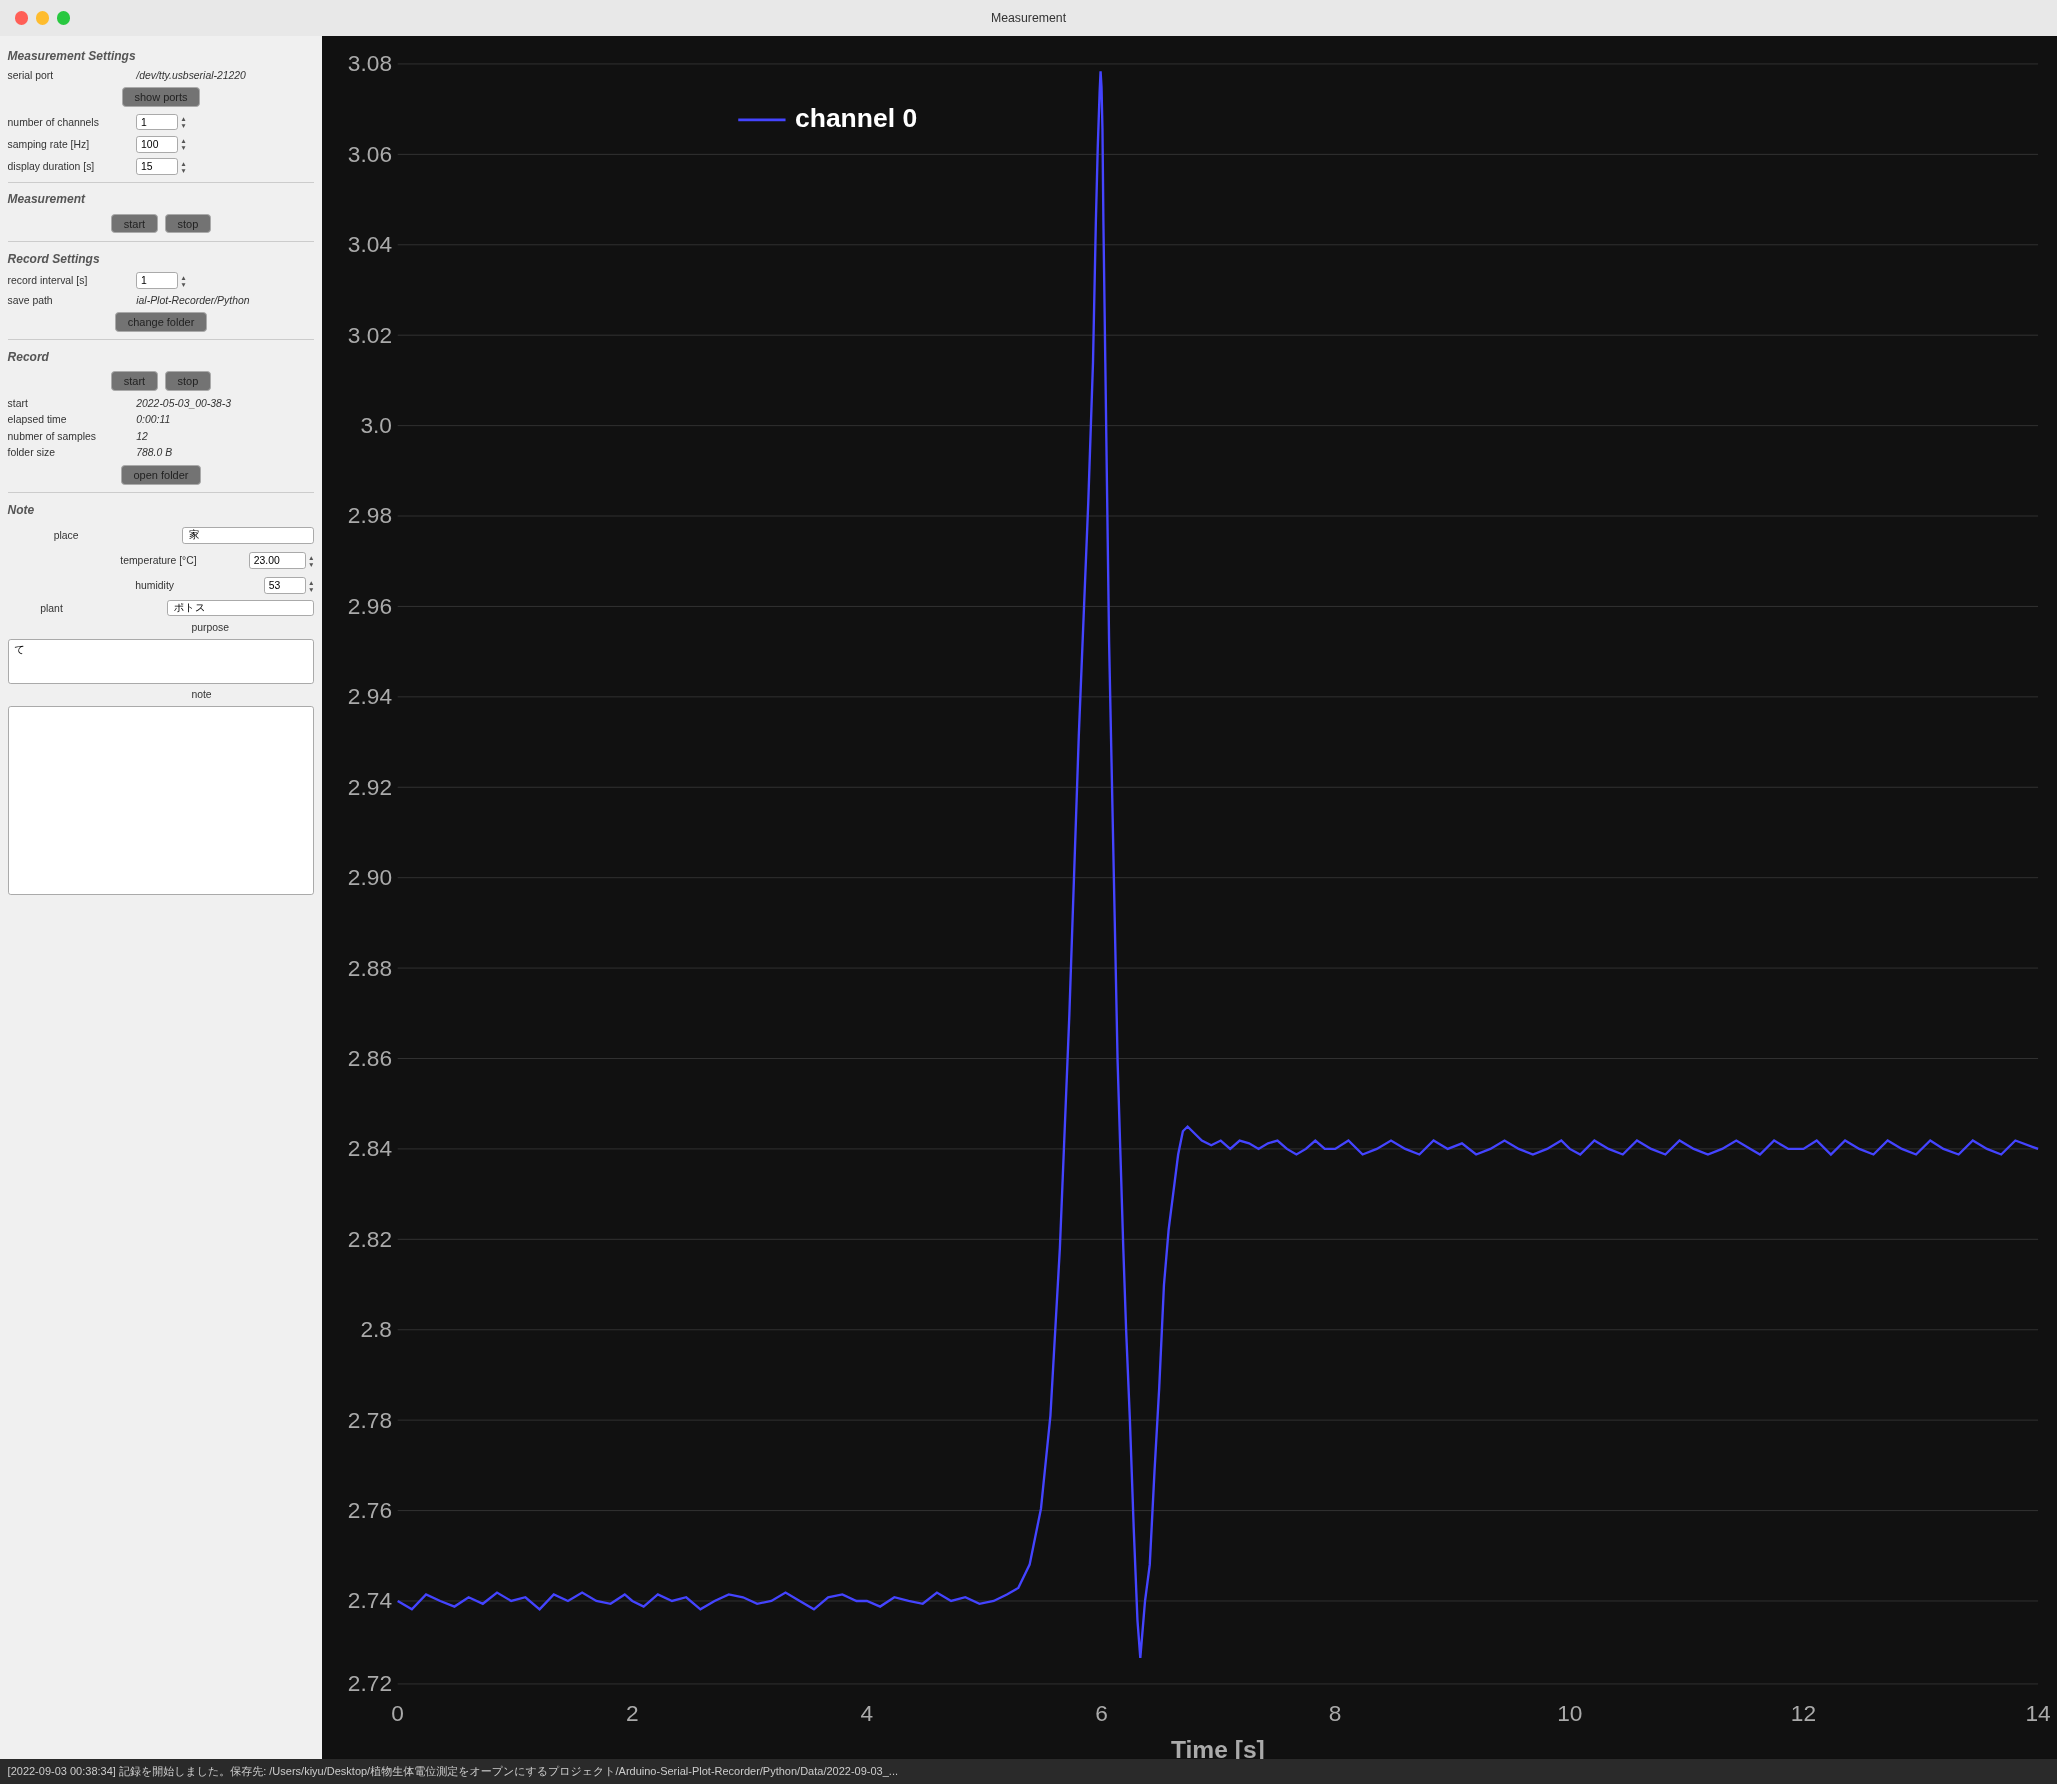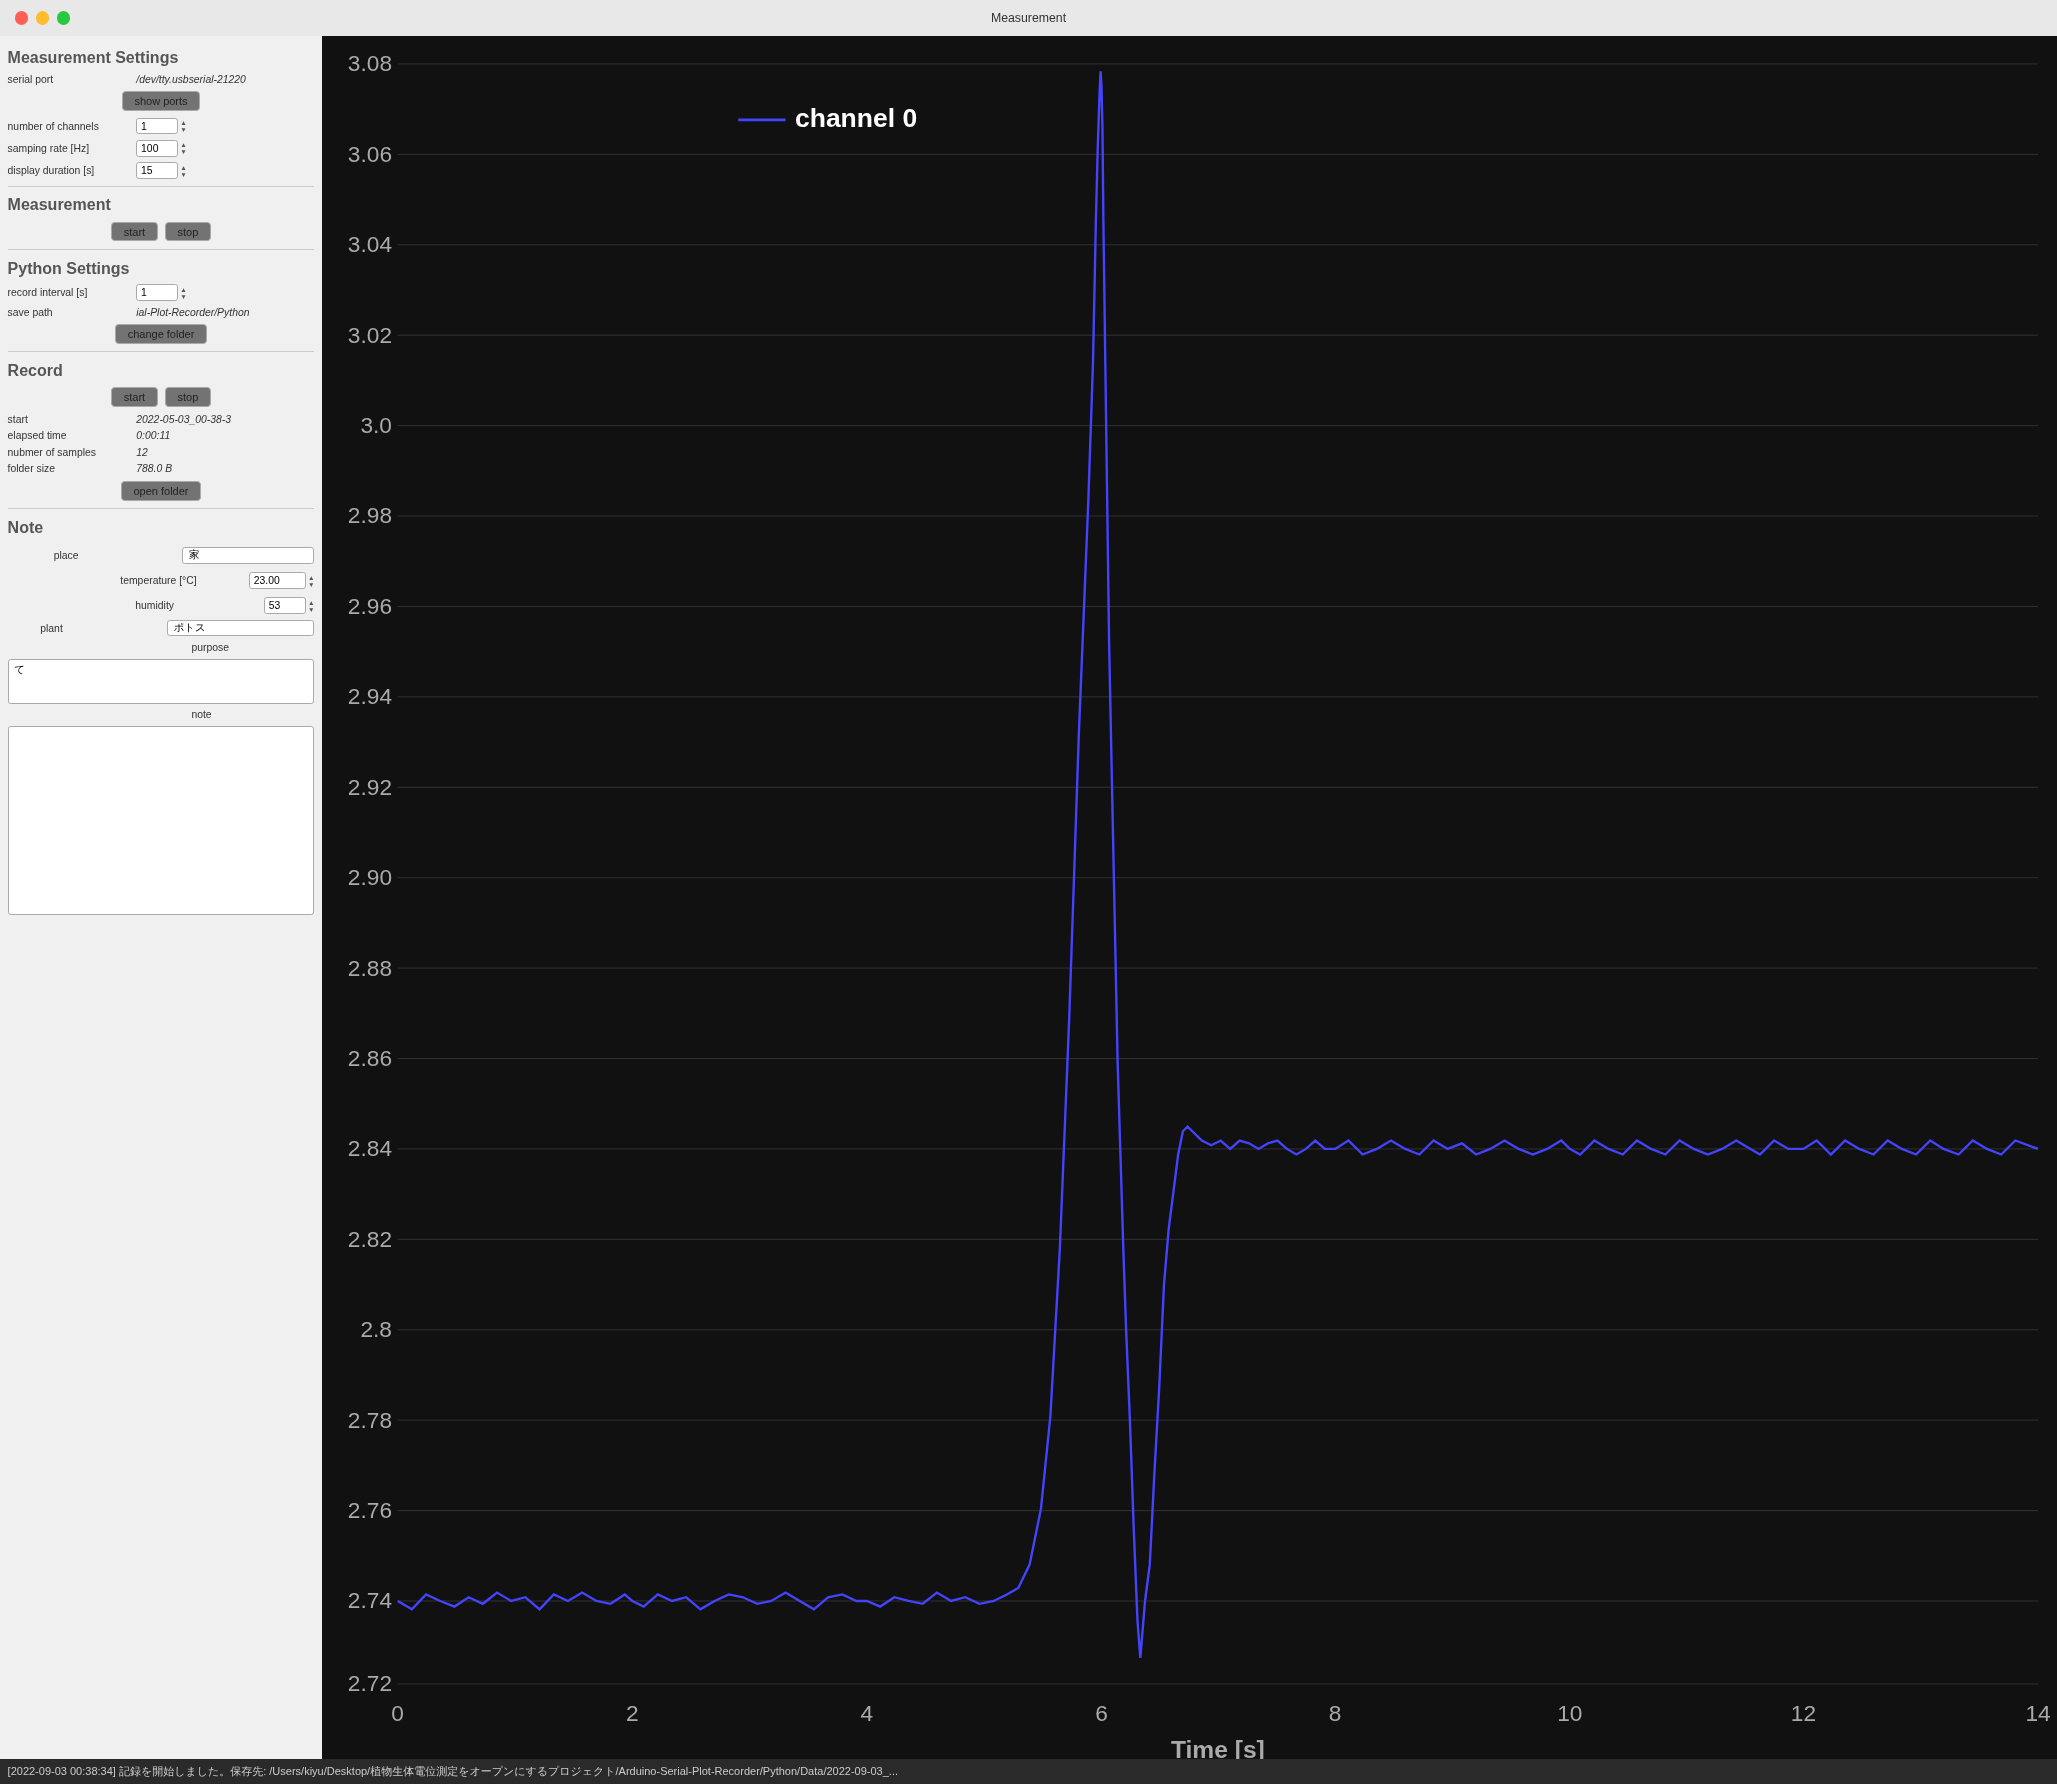--- a/index.html
+++ b/index.html
@@ -54,24 +54,25 @@
       width: 322px;
       background: #f0f0f0;
       flex-shrink: 0;
       padding: 7.6px;
       overflow-y: auto;
       display: flex;
       flex-direction: column;
       gap: 0;
     }
     .section-header {
-      font-size: 16px;
+      font-size: 12px;
       font-weight: 600;
       color: #555;
       margin: 5.7px 0 3.8px 0;
+      font-style: italic;
     }
     .section-divider {
       border: none;
       border-top: 0.9px solid #ccc;
       margin: 3.8px 0;
     }
     .field-row {
       display: flex;
       align-items: center;
       margin: 2.8px 0;
@@ -247,21 +248,21 @@
 
     <hr class="section-divider">
     <div class="section-header">Measurement</div>
 
     <div class="btn-row">
       <button class="btn">start</button>
       <button class="btn">stop</button>
     </div>
 
     <hr class="section-divider">
-    <div class="section-header">Python Settings</div>
+    <div class="section-header">Record Settings</div>
 
     <div class="field-row">
       <span class="field-label">record interval [s]</span>
       <div class="spinner-input">
         <input type="text" value="1" style="">
         <div class="spinner-arrows">
           <span>▲</span>
           <span>▼</span>
         </div>
       </div>

